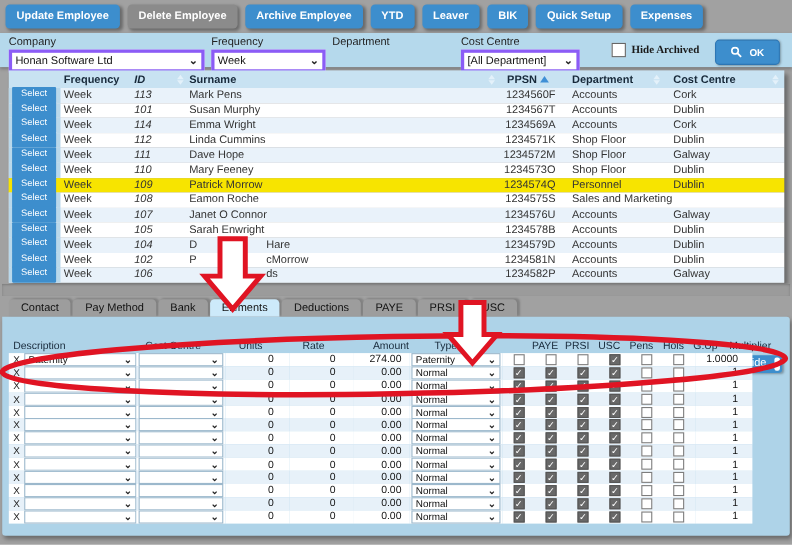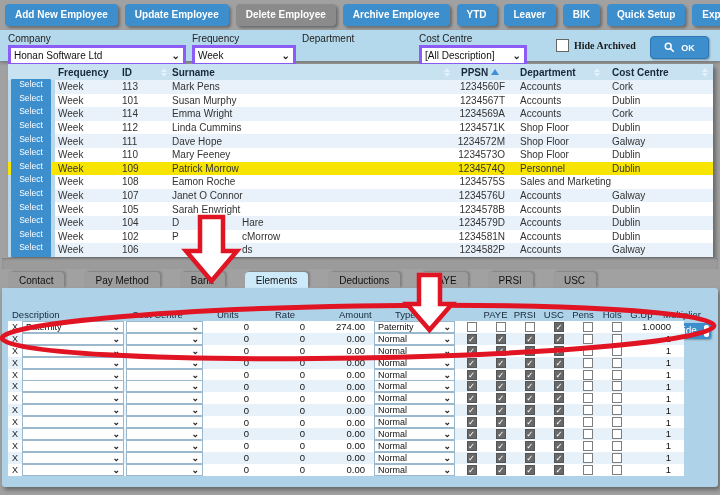--- a/index.html
+++ b/index.html
@@ -26,21 +26,21 @@
   .ok-btn{position:absolute;left:650px;top:6px;width:57px;height:21px;background:#3d8ecd;border:1px solid #2d76b4;
           border-radius:4px;color:#fff;display:flex;align-items:center;justify-content:center;gap:6px;
           font-size:9px;font-weight:bold;box-shadow:1px 1px 2px rgba(0,0,0,.3);}
 
   
   .emp-table{position:absolute;left:8px;top:64px;width:705px;box-shadow:3px 3px 4px rgba(0,0,0,.35);}
   .emp-header{display:flex;height:16px;background:#c8e2f2;font-size:10px;font-weight:bold;color:#17293a;align-items:center;}
   .cell{display:flex;align-items:center;height:100%;box-sizing:border-box;white-space:nowrap;}
   .c-sel{width:47px;}
   .c-freq{width:65px;padding-left:3px;}
-  .c-id{width:52px;padding-left:2px;}
+  .c-id{width:52px;padding-left:2px;font-style:italic;}
   .c-surname{width:283px;position:relative;}
   .c-ppsn{width:55px;justify-content:flex-end;padding-right:5px;}
   .emp-header .c-ppsn{justify-content:flex-start;padding-left:6px;}
   .c-dept{width:95px;padding-left:10px;}
   .c-cc{width:108px;padding-left:7px;}
   .sort{margin-left:auto;margin-right:5px;display:flex;flex-direction:column;gap:1px;}
   .tu{width:0;height:0;border-left:3px solid transparent;border-right:3px solid transparent;border-bottom:4px solid #e4f1fa;}
   .td{width:0;height:0;border-left:3px solid transparent;border-right:3px solid transparent;border-top:4px solid #e4f1fa;}
   .sort-asc{margin-left:auto;margin-right:6px;width:0;height:0;border-left:4px solid transparent;border-right:4px solid transparent;border-bottom:6px solid #3f8fd6;}
   .emp-row{display:flex;height:13.6px;font-size:10px;color:#333;align-items:center;background:#fff;}
@@ -49,21 +49,21 @@
   .select-btn{width:40px;height:15px;margin-left:3px;background:#3d8ecd;color:#fff;font-size:8.5px;
               line-height:11px;text-align:center;border-radius:1px;cursor:default;}
   .sel-colbg{background:#b9d8eb;}
   .emp-row.hl .sel-colbg{background:#f7e400;}
   .sn-tail{position:absolute;left:70px;}
 
   
   .hbar{position:absolute;left:2px;top:258px;width:716px;height:11px;background:#9b9b9b;box-shadow:inset 0 1px 2px rgba(0,0,0,.2);}
 
   
-  .tabs{position:absolute;left:8px;top:272px;display:flex;gap:20px;height:16px;}
+  .tabs{position:absolute;left:8px;top:272px;display:flex;gap:2px;height:16px;}
   .tab{background:#9d9d9d;color:#111;font-size:10px;height:16px;line-height:17px;padding:0 11px;
        border-radius:4px 4px 0 0;box-shadow:2px -1px 2px rgba(0,0,0,.2);cursor:default;}
   .tab.active{background:#cdeafa;}
 
   
   .panel{position:absolute;left:2px;top:288px;width:716px;height:199px;background:#aed3e8;border-radius:0 3px 3px 3px;box-shadow:2px 3px 4px rgba(0,0,0,.35);}
   .hide-btn{position:absolute;right:7px;top:3px;width:49px;height:16px;background:#3d8ecd;border-radius:3px;
             color:#fff;font-size:10px;text-align:center;line-height:16px;box-shadow:1px 1px 2px rgba(0,0,0,.3);margin-top:32px;}
   .hide-knob{position:absolute;right:2px;top:2px;width:5px;height:12px;background:#fff;border-radius:2px;}
   .grid{position:absolute;left:6px;top:20px;width:704px;}
@@ -102,21 +102,20 @@
 
   
   .annot{position:absolute;left:0;top:0;width:720px;height:495px;pointer-events:none;z-index:60;}
 </style>
 </head>
 <body>
 
 <div class="screen">
 
   <div class="toolbar">
-      <div class="tb-btn">Add New Employee</div>
       <div class="tb-btn">Update Employee</div>
       <div class="tb-btn tb-active">Delete Employee</div>
       <div class="tb-btn">Archive Employee</div>
       <div class="tb-btn">YTD</div>
       <div class="tb-btn">Leaver</div>
       <div class="tb-btn">BIK</div>
       <div class="tb-btn">Quick Setup</div>
       <div class="tb-btn">Expenses</div>
     </div>
 
@@ -134,21 +133,21 @@
         <span>Week</span>
         <span class="chev"></span>
       </div>
     </div>
     <div class="fgroup" style="left:302px;width:109px">
       <div class="flabel">Department</div>
     </div>
     <div class="fgroup" style="left:419px;width:108px">
       <div class="flabel">Cost Centre</div>
       <div class="fselect">
-        <span>[All Description]</span>
+        <span>[All Department]</span>
         <span class="chev"></span>
       </div>
     </div>
     <div class="hide-arch">
       <span class="hacb"></span>
       <span class="halabel">Hide Archived</span>
     </div>
     <div class="ok-btn">
       <svg width="11" height="11" viewBox="0 0 12 12">
         <circle cx="4.6" cy="4.6" r="3.2" fill="none" stroke="#fff" stroke-width="1.6"></circle>

